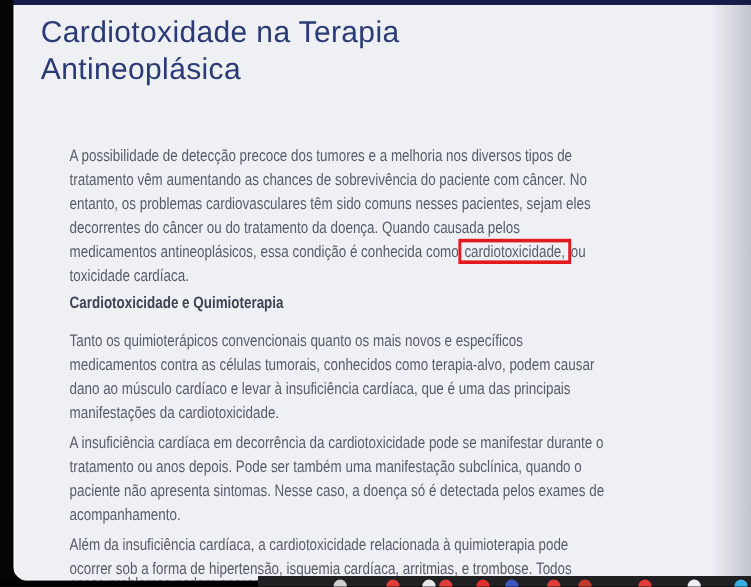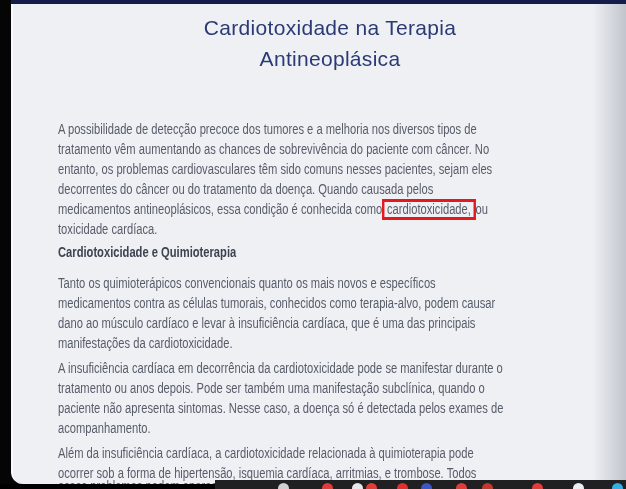--- a/index.html
+++ b/index.html
@@ -8,22 +8,22 @@
   .top-edge-line{position:absolute;top:0;left:11px;right:0;height:4px;background:#141c4a;z-index:3;}
   .content-panel{
     position:absolute;left:11px;top:4px;right:0;height:480px;
     background:#eef0f4;border-left:2px solid #f8f9fb;
     border-bottom-left-radius:12px;overflow:hidden;z-index:1;
   }
   .right-shade{position:absolute;top:0;right:0;width:34px;height:100%;
     background:linear-gradient(to right, rgba(160,164,175,0), rgba(150,154,165,0.5));
     pointer-events:none;z-index:2;}
   .article-title{
-    margin:8px 0 0 21px;font-size:21px;line-height:31px;letter-spacing:0.3px;
-    font-weight:500;color:#2a3a74;white-space:pre-line;text-align:center;
+    margin:8px 0 0 21px;font-size:25px;line-height:31px;letter-spacing:0.3px;
+    font-weight:500;color:#2a3a74;white-space:pre-line;
   }
   .body-block{margin-left:45px;width:760px;color:#575c69;font-size:13.8px;line-height:20px;}
   .condense{transform:scaleX(0.81);transform-origin:0 0;white-space:pre-line;}
   .p1{margin-top:46px;margin-bottom:0;}
   .section-heading{margin-top:3px;margin-bottom:0;font-weight:bold;color:#3d4350;font-size:13.8px;line-height:20px;}
   .p2{margin-top:11px;margin-bottom:0;}
   .p3{margin-top:5px;margin-bottom:0;}
   .p4{margin-top:5px;margin-bottom:0;}
   .clipped-line{position:absolute;left:45px;top:473px;width:760px;
     color:#575c69;font-size:13.8px;line-height:20px;}

